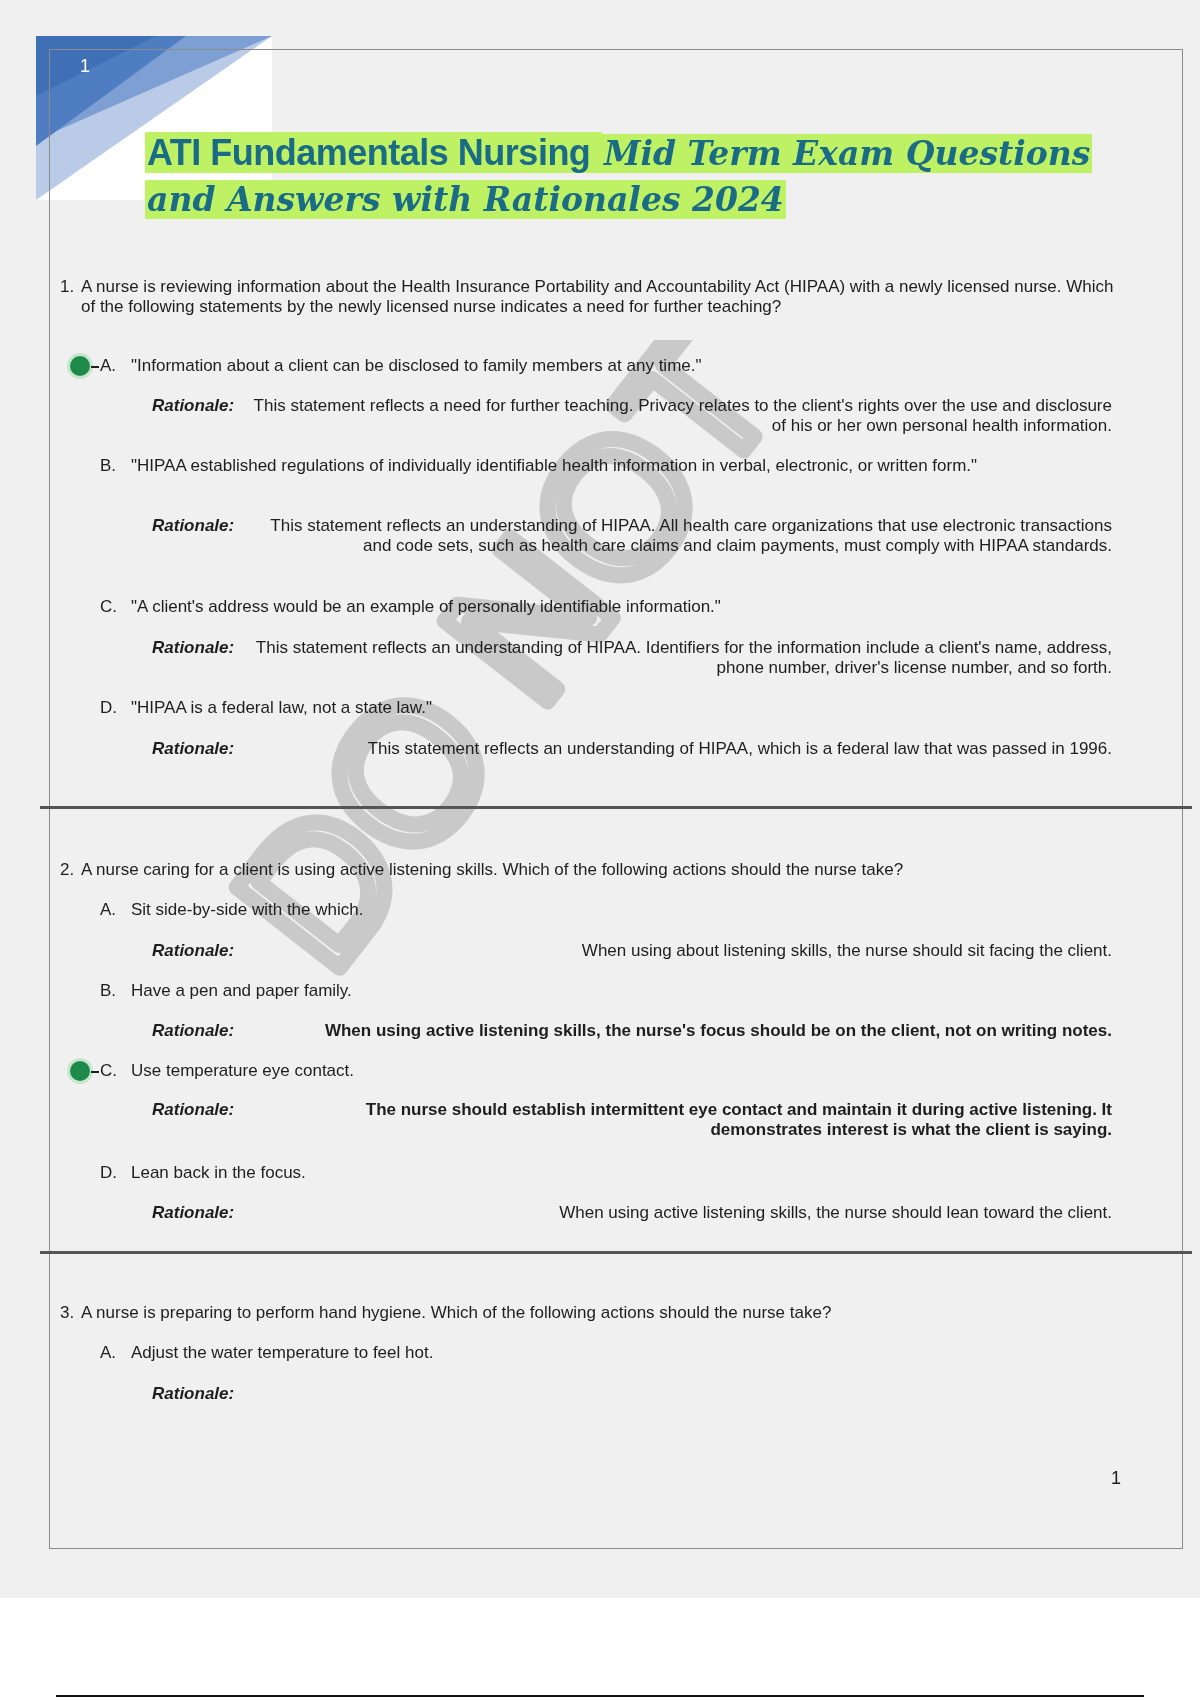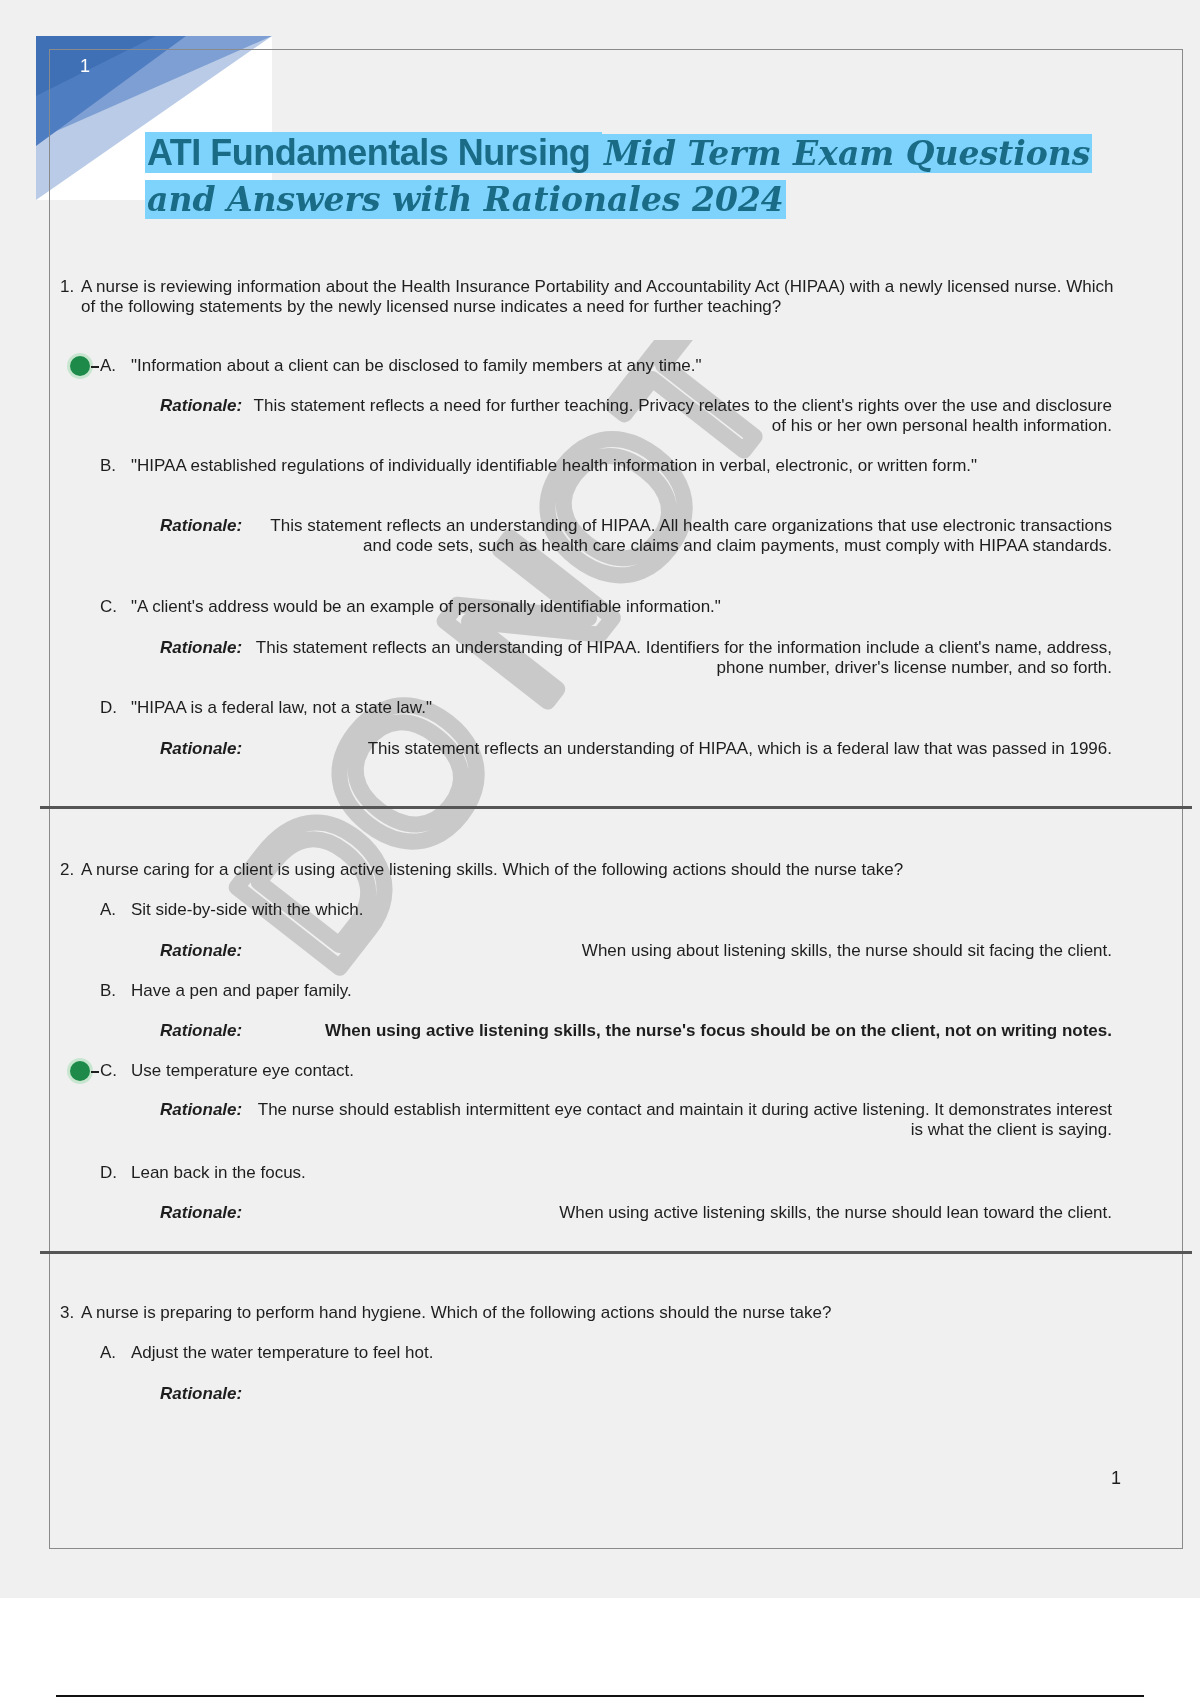--- a/index.html
+++ b/index.html
@@ -2,32 +2,32 @@
 <html><head>
 <meta charset="utf-8">
 <style>
   html, body { margin:0; padding:0; }
   body { width:1200px; height:1700px; background:#ffffff; position:relative; overflow:hidden; font-family:"Liberation Sans", sans-serif; }
   .page-bg { position:absolute; left:0; top:0; width:1200px; height:1598px; background:#f1f0f0; }
   .frame { position:absolute; left:49px; top:49px; width:1134px; height:1500px; border:1.5px solid #8a8a8a; box-sizing:border-box; }
   .corner { position:absolute; left:36px; top:36px; width:236px; height:164px; }
   .corner-num { position:absolute; left:80px; top:56px; color:#ffffff; font-size:18px; }
   .title-wrap { position:absolute; left:145px; top:130px; width:1000px; }
-  .title-line { display:inline; background:#7dd3fc; color:#1a6b86; line-height:46px; font-size:36px; padding:0 2px; box-decoration-break:clone;margin-top:12px; -webkit-box-decoration-break:clone; }
+  .title-line { display:inline; background:#bef264; color:#1a6b86; line-height:46px; font-size:36px; padding:0 2px; box-decoration-break:clone;margin-top:12px; -webkit-box-decoration-break:clone; }
   .title-sans { font-family:"Liberation Sans", sans-serif; font-weight:bold; letter-spacing:-0.5px; }
   .title-serif { font-family:"DejaVu Serif", serif; font-style:italic; font-weight:bold; font-size:33px; }
   .divider { position:absolute; left:40px; width:1152px; height:3px; background:#555; }
   .q { position:absolute; left:60px; width:1060px; color:#1e1e1e; font-size:17px; line-height:20px; }
   .q-num { position:absolute; left:0; }
   .q-text { padding-left:21px; }
   .opt { position:absolute; left:100px; width:1000px; font-size:17px; line-height:20px; color:#1e1e1e; }
   .opt-letter { position:absolute; left:0; }
   .opt-text { padding-left:31px; }
   .rat { position:absolute; left:152px; width:960px; font-size:17px; line-height:20px; color:#1e1e1e; }
-  .rat-label { font-weight:bold; font-style:italic; position:absolute; left:8px; }
+  .rat-label { font-weight:bold; font-style:italic; position:absolute; left:0; }
   .rat-text { padding-left:100px;text-align:right; }
   .marker { position:absolute; width:20px; height:20px; border-radius:50%; background:#1d8a4a; box-shadow:0 0 0 3px #c8e6cf; }
   .marker-stem { position:absolute; width:8px; height:2px; background:#1e1e1e; }
   .page-num { position:absolute; left:1111px; top:1468px; font-size:18px; color:#1e1e1e; }
   .bottom-rule { position:absolute; left:56px; top:1695px; width:1088px; height:2px; background:#111; }
   .watermark { position:absolute; left:200px; top:340px; width:900px; height:700px; pointer-events:none; }
 </style>
 </head>
 <body>
 
@@ -121,21 +121,21 @@
 </div>
 
 <div class="marker" style="left:70px; top:1061px;"></div>
 <div class="marker-stem" style="left:91px; top:1071px;"></div>
 <div class="opt" style="top:1061px;">
   <span class="opt-letter">C.</span>
   <div class="opt-text">Use temperature eye contact.</div>
 </div>
 <div class="rat" style="top:1100px;">
   <span class="rat-label">Rationale:</span>
-  <div class="rat-text" style="padding-left:98px;">The nurse should establish intermittent eye contact and maintain it during active listening. It demonstrates interest is what the client is saying.</div>
+  <div class="rat-text" style="padding-left:98px;font-weight:bold;">The nurse should establish intermittent eye contact and maintain it during active listening. It demonstrates interest is what the client is saying.</div>
 </div>
 
 <div class="opt" style="top:1163px;">
   <span class="opt-letter">D.</span>
   <div class="opt-text">Lean back in the focus.</div>
 </div>
 <div class="rat" style="top:1203px;">
   <span class="rat-label">Rationale:</span>
   <div class="rat-text" style="padding-left:98px;">When using active listening skills, the nurse should lean toward the client.</div>
 </div>

